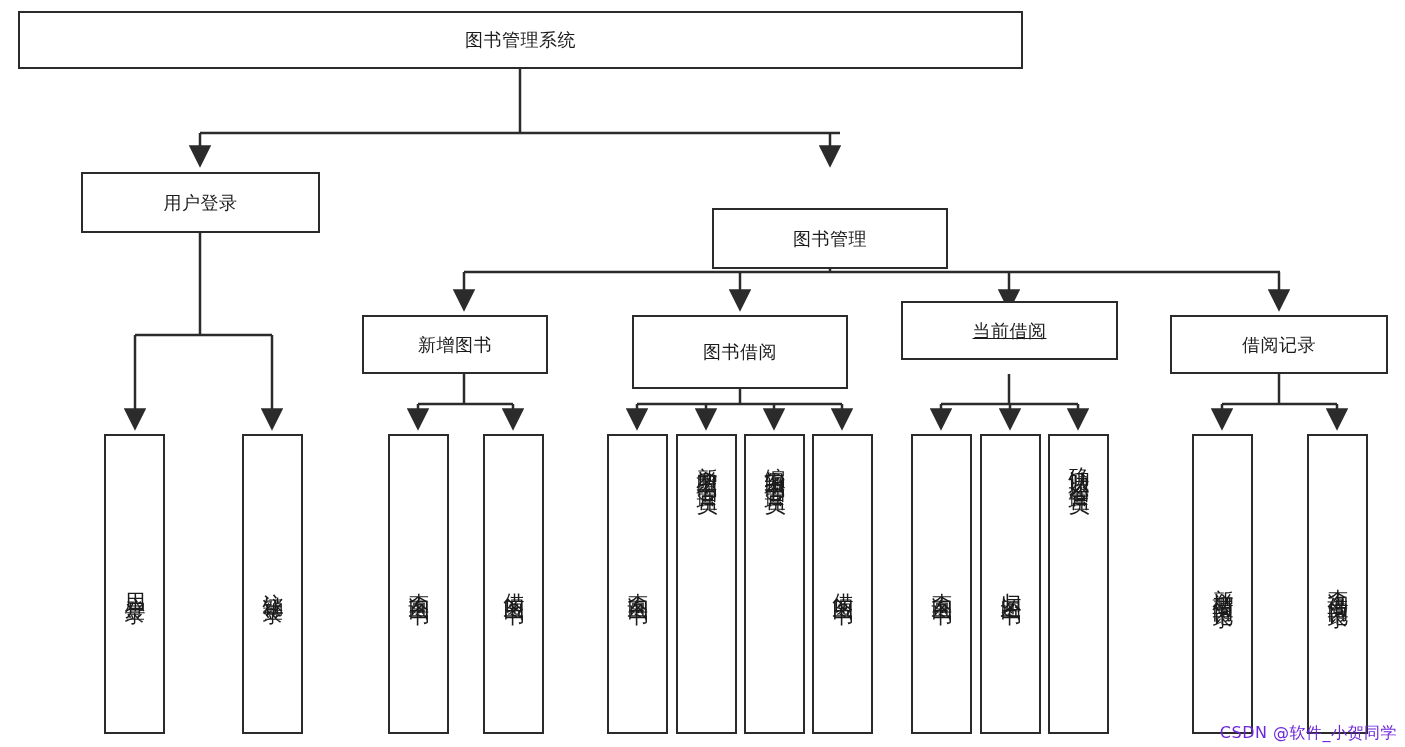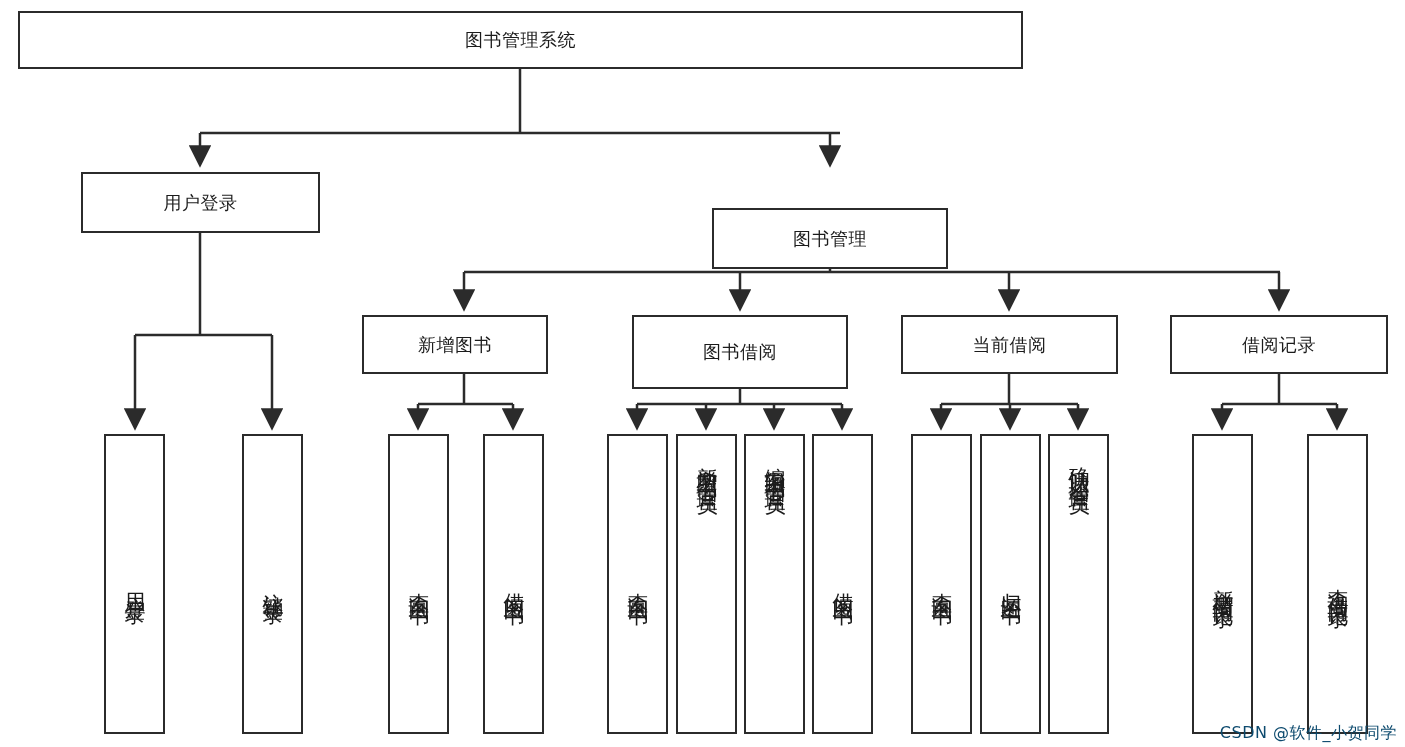--- a/index.html
+++ b/index.html
@@ -53,21 +53,21 @@
   }
   .node.vert.mid {
     align-items: center;
     padding-top: 0;
   }
   #watermark {
     position: absolute;
     right: 8px;
     bottom: 3px;
     font-size: 16px;
-    color: #0c4a6e;
+    color: #6d28d9;
     letter-spacing: 0.5px;
     white-space: nowrap;
   }
 </style>
 </head>
 <body>
 
 <div id="canvas">
 
   <svg id="wires" viewBox="0 0 1405 747" width="1405" height="747">
@@ -130,21 +130,21 @@
   <div class="node horiz" style="left:712px; top:172px; width:236px; height:61px;margin-top:36px;">
     <span class="label">图书管理</span>
   </div>
 
   <div class="node horiz" style="left:362px; top:315px; width:186px; height:59px;">
     <span class="label">新增图书</span>
   </div>
   <div class="node horiz" style="left:632px; top:315px; width:216px; height:74px;">
     <span class="label">图书借阅</span>
   </div>
-  <div class="node horiz" style="left:901px; top:315px; width:217px; height:59px;">
+  <div class="node horiz" style="left:901px; top:301px; width:217px; height:59px;text-decoration:underline;">
     <span class="label">当前借阅</span>
   </div>
   <div class="node horiz" style="left:1170px; top:315px; width:218px; height:59px;text-align:center;">
     <span class="label">借阅记录</span>
   </div>
 
   <div class="node vert mid" style="left:104px; top:434px; width:61px; height:300px;">
     <span class="label">用户登录</span>
   </div>
   <div class="node vert mid" style="left:242px; top:434px; width:61px; height:300px;">

